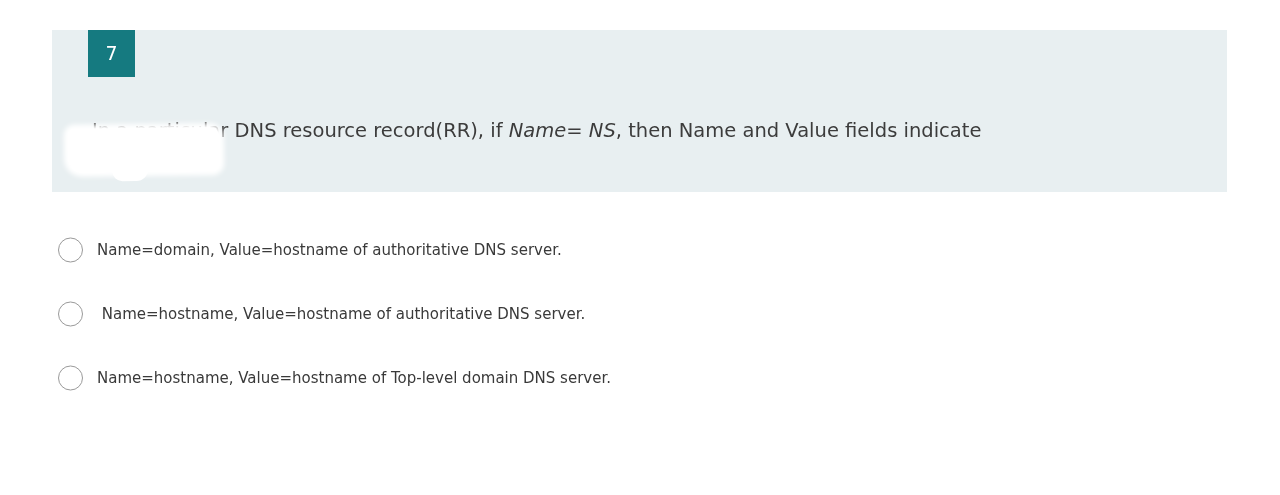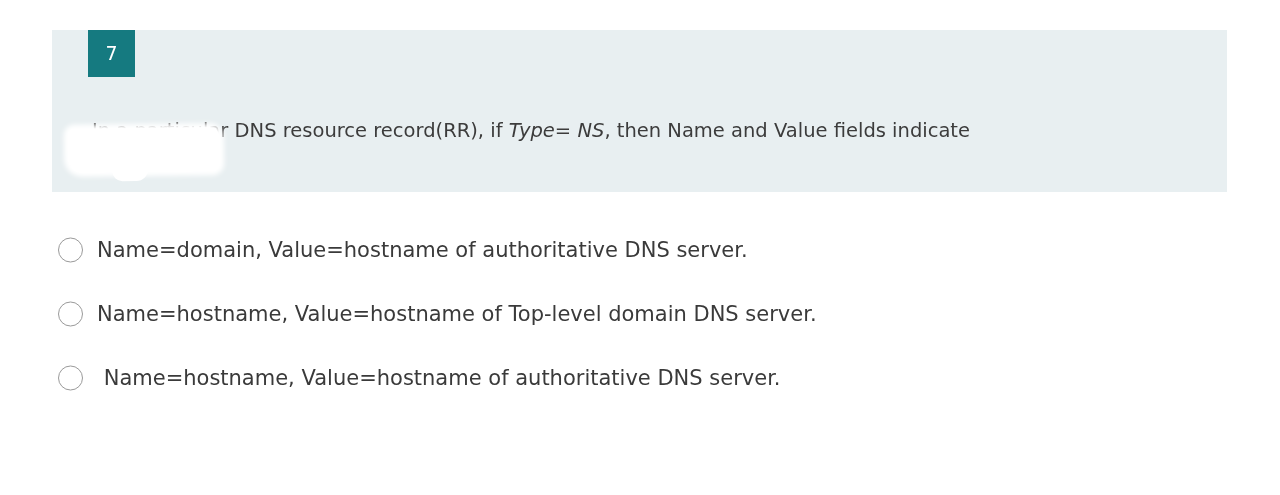--- a/index.html
+++ b/index.html
@@ -112,57 +112,57 @@
     border-radius: 50%;
     background: #ffffff;
     box-sizing: border-box;
   }
 
   .option-label {
     position: absolute;
     left: 97px;
     top: 50%;
     transform: translateY(-50%);
-    font-size: 21px;
+    font-size: 15px;
     line-height: 22px;
     color: #3a3a3a;
     font-family: "DejaVu Sans", sans-serif;
     white-space: pre;
   }
 </style>
 </head>
 <body>
 
 <div id="quiz-root">
 
   <div class="question-panel">
 
     <div class="question-number-badge">7</div>
 
     <div class="question-text">
-      <span>In a particular DNS resource record(RR), if </span><em>Type= NS</em><span>, then Name and Value fields indicate</span>
+      <span>In a particular DNS resource record(RR), if </span><em>Name= NS</em><span>, then Name and Value fields indicate</span>
     </div>
 
     <div class="redaction-mark"></div>
 
   </div>
 
   <div class="options-list">
 
     <div class="option-row">
       <span class="option-radio"></span>
       <span class="option-label">Name=domain, Value=hostname of authoritative DNS server.</span>
     </div>
 
 
     <div class="option-row">
       <span class="option-radio"></span>
-      <span class="option-label">Name=hostname, Value=hostname of Top-level domain DNS server.</span>
+      <span class="option-label"> Name=hostname, Value=hostname of authoritative DNS server.</span>
     </div>
 
     <div class="option-row">
       <span class="option-radio"></span>
-      <span class="option-label"> Name=hostname, Value=hostname of authoritative DNS server.</span>
+      <span class="option-label">Name=hostname, Value=hostname of Top-level domain DNS server.</span>
     </div>
 
   </div>
 
 </div>
 
 </body></html>

